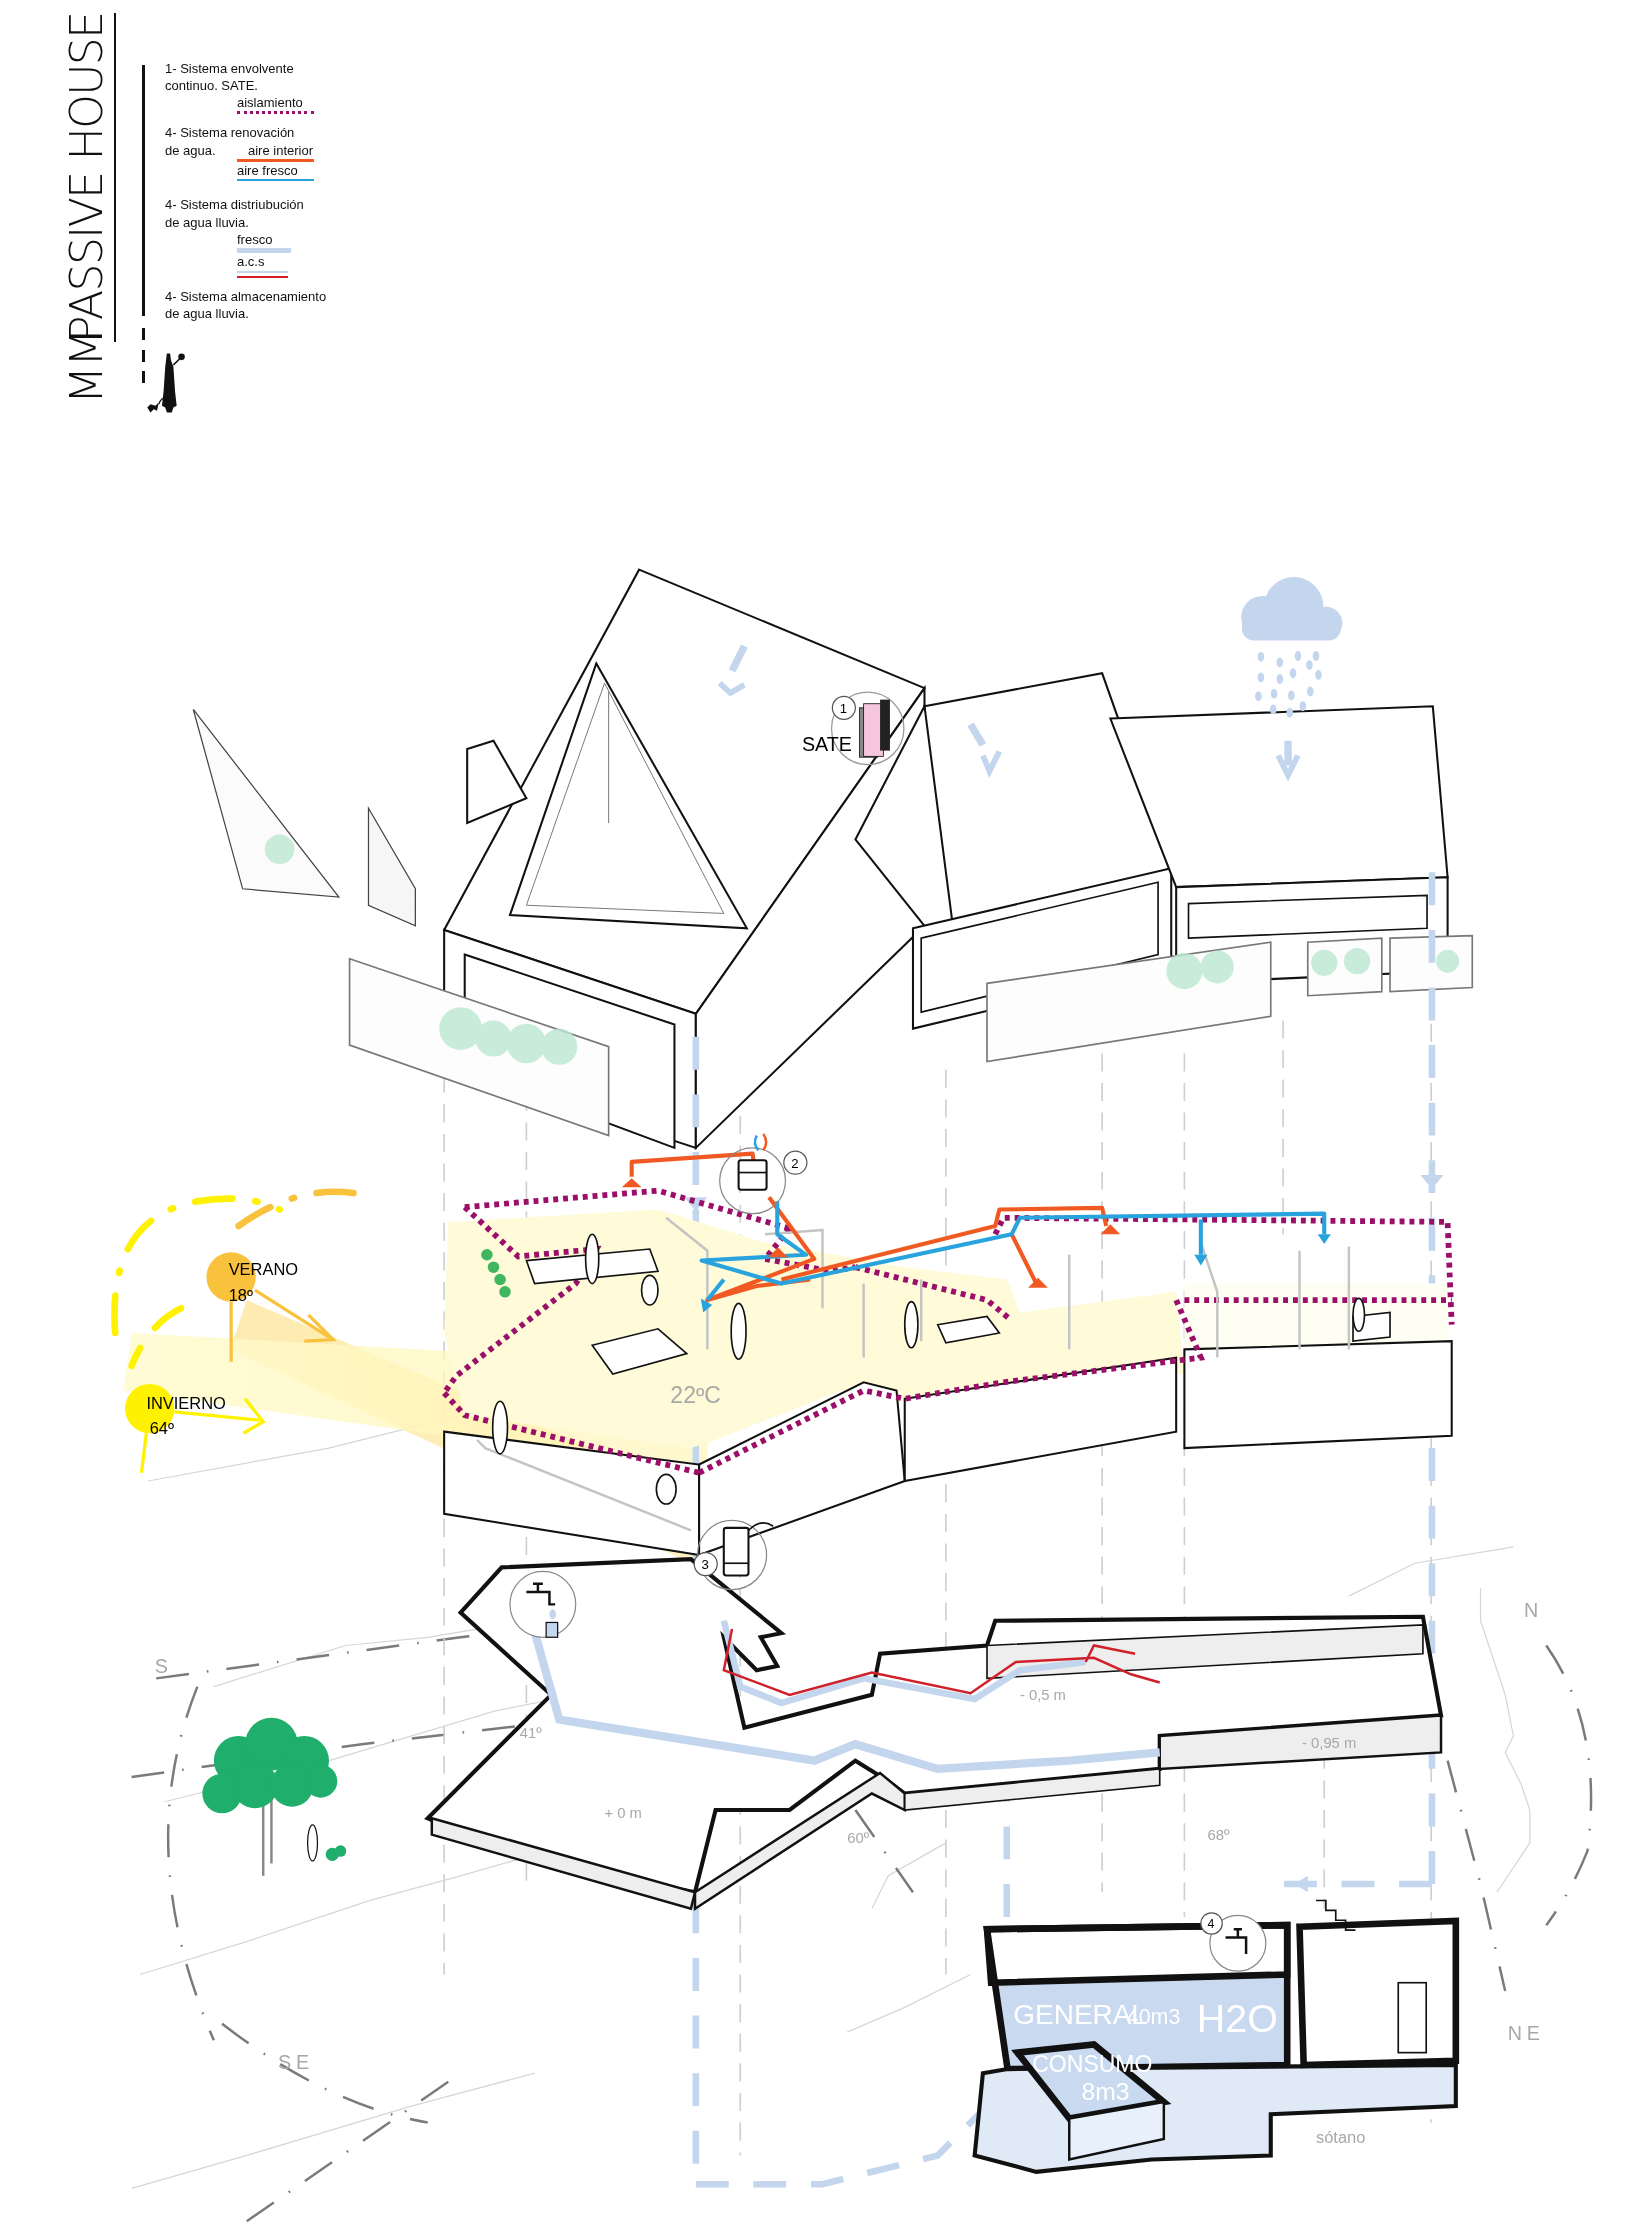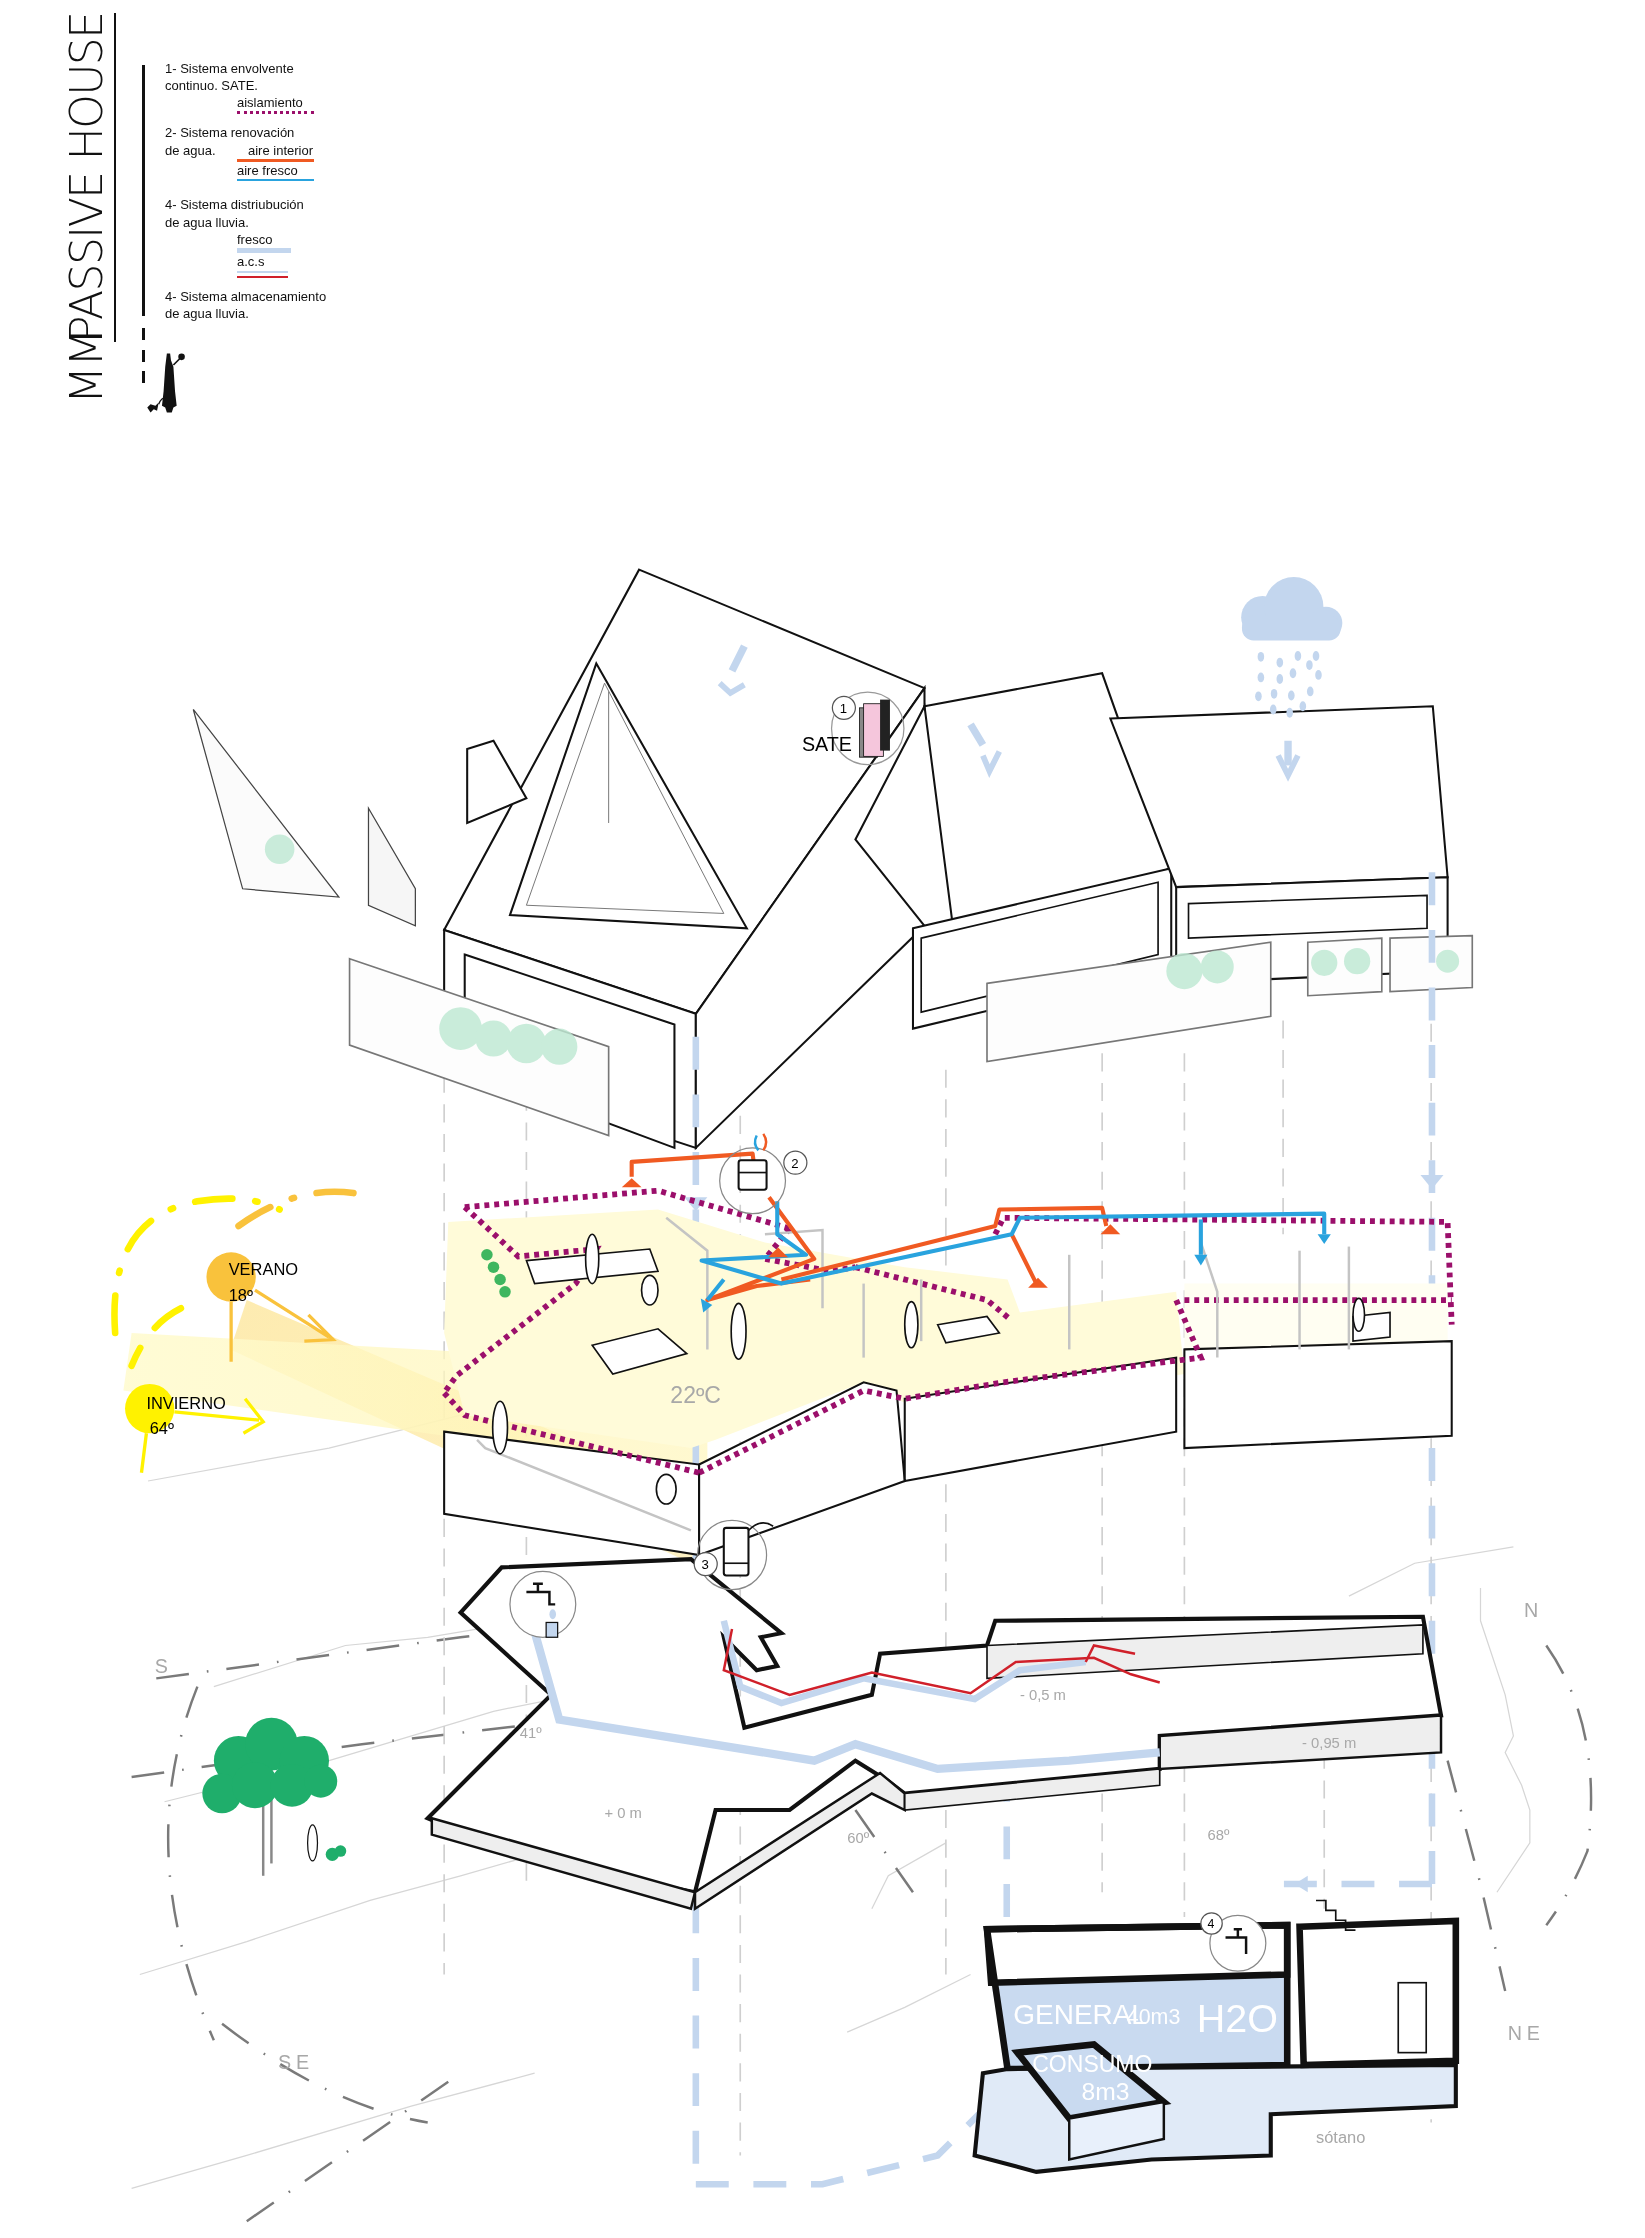--- a/index.html
+++ b/index.html
@@ -41,21 +41,21 @@
   </svg>
 
   <div class="legend">
     <div class="grp">
       <p>1- Sistema envolvente</p>
       <p>continuo. SATE.</p>
       <p class="key"><span>aislamiento</span></p>
       <div class="swatch" style="border-top:3.3px dotted #9b0f6b; height:0;"></div>
     </div>
     <div class="grp">
-      <p>2- Sistema renovación</p>
+      <p>4- Sistema renovación</p>
       <p style="position:relative;"><span>de agua.</span><span style="position:absolute; left:83px;">aire interior</span></p>
       <div class="swatch" style="background:#f05a22; height:2.5px;"></div>
       <p class="key"><span>aire fresco</span></p>
       <div class="swatch" style="background:#29a3de; height:2.5px;"></div>
     </div>
     <div class="grp" style="margin-top:15px;">
       <p>4- Sistema distriubución</p>
       <p>de agua lluvia.</p>
       <p class="key" style="line-height:13px;"><span>fresco</span></p>
       <div class="swatch" style="background:#c3d6ee; height:5px; width:54px;"></div>

